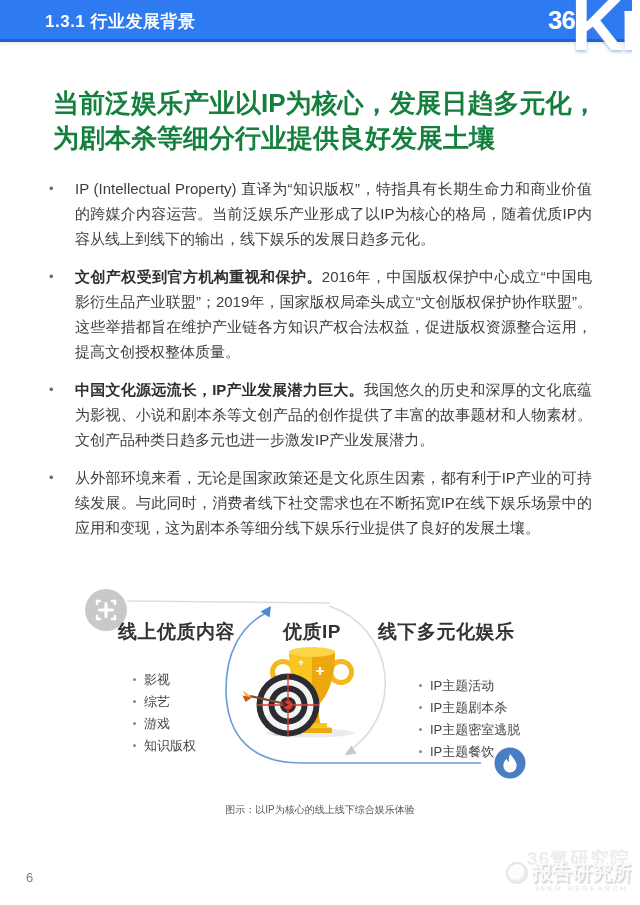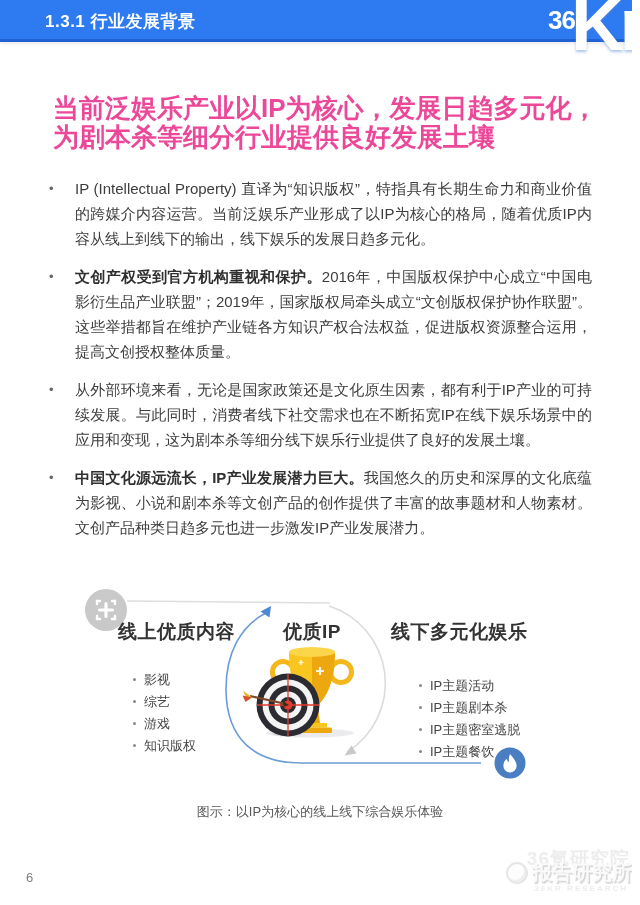--- a/index.html
+++ b/index.html
@@ -9,43 +9,43 @@
   
   .header{position:absolute;top:0;left:0;width:100%;height:39px;background:#2e7af0;
           border-bottom:3px solid #2062d4;box-shadow:0 2px 3px rgba(0,0,0,0.08);}
   .header-title{position:absolute;left:45px;top:10px;font-size:17px;font-weight:bold;color:#fff;letter-spacing:0.5px;}
   .logo{position:absolute;top:0;right:0;width:84px;height:80px;overflow:hidden;color:#fff;font-weight:bold;z-index:3;}
   .logo-36{position:absolute;left:0;top:7px;font-size:26px;line-height:1;letter-spacing:-1px;}
   .logo-kr{position:absolute;left:23px;top:-12px;font-size:74px;line-height:1;letter-spacing:-5px;
            text-shadow:0 2px 3px rgba(90,135,215,0.5);}
 
   
-  .doc-title{position:absolute;left:53px;top:94px;width:552px;font-size:26px;line-height:29px;
-             font-weight:bold;color:#ec4899;}
+  .doc-title{position:absolute;left:53px;top:86px;width:552px;font-size:26px;line-height:35px;
+             font-weight:bold;color:#15803d;}
 
   
   .bullets{position:absolute;left:48px;top:176px;width:544px;margin:0;padding:0;list-style:none;}
   .bullets li{position:relative;padding-left:27px;margin-bottom:13px;font-size:15px;line-height:25px;
               color:#3d3d3d;text-align:justify;}
   .bullets li::before{content:"\2022";position:absolute;left:1px;top:0;color:#666;font-size:13px;line-height:25px;}
   .b-strong{font-weight:bold;color:#2f2f2f;}
 
   
   .diagram{position:absolute;left:0;top:575px;width:640px;height:250px;}
   .dg-svg{position:absolute;left:0;top:0;}
   .dg-h{position:absolute;font-size:19px;font-weight:bold;color:#333;letter-spacing:0.5px;white-space:nowrap;}
   .dg-h-left{left:118px;top:44px;}
   .dg-h-center{left:283px;top:44px;}
-  .dg-h-right{left:391px;top:44px;}
+  .dg-h-right{left:378px;top:44px;}
   .dg-list{position:absolute;list-style:none;margin:11px;padding:0;}
   .dg-list-left{left:120px;top:85px;}
   .dg-list-right{left:406px;top:91px;}
   .dg-list li{position:relative;padding-left:13px;height:22px;font-size:13px;color:#454545;white-space:nowrap;}
   .dg-list li::before{content:"";position:absolute;left:2px;top:7px;width:3px;height:3px;border-radius:50%;background:#888;}
-  .dg-caption{position:absolute;left:0;top:228px;width:100%;text-align:center;font-size:13px;color:#595959;}
+  .dg-caption{position:absolute;left:0;top:228px;width:100%;text-align:center;font-size:10px;color:#595959;}
 
   
   .page-num{position:absolute;left:26px;top:870px;font-size:13px;color:#7f7f7f;}
   .watermark{position:absolute;right:0;top:846px;width:170px;height:56px;}
   .wm1{position:absolute;right:2px;top:0;font-size:19px;font-weight:bold;color:#ededee;letter-spacing:1px;white-space:nowrap;text-align:right;}
   .wm2{position:absolute;right:0;top:13px;display:flex;align-items:center;font-size:20px;font-weight:bold;
        color:#fafafa;text-shadow:1.5px 1.5px 1px #d5d5d5;white-space:nowrap;}
   .wm-logo{width:18px;height:18px;border-radius:50%;border:2px solid #e6e6e6;margin-right:4px;background:#fdfdfd;
            box-shadow:inset -2px -2px 0 #efefef;}
   .wm3{position:absolute;right:4px;top:38px;font-size:8px;font-weight:bold;color:#ececec;letter-spacing:2px;}
@@ -66,24 +66,24 @@
   <div class="doc-title">当前泛娱乐产业以IP为核心，发展日趋多元化，为剧本杀等细分行业提供良好发展土壤</div>
 
   <ul class="bullets">
     <li>
       <span class="b-strong"></span><span>IP (Intellectual Property) 直译为“知识版权”，特指具有长期生命力和商业价值的跨媒介内容运营。当前泛娱乐产业形成了以IP为核心的格局，随着优质IP内容从线上到线下的输出，线下娱乐的发展日趋多元化。</span>
     </li>
     <li>
       <span class="b-strong">文创产权受到官方机构重视和保护。</span><span>2016年，中国版权保护中心成立“中国电影衍生品产业联盟”；2019年，国家版权局牵头成立“文创版权保护协作联盟”。这些举措都旨在维护产业链各方知识产权合法权益，促进版权资源整合运用，提高文创授权整体质量。</span>
     </li>
     <li>
-      <span class="b-strong"></span><span>从外部环境来看，无论是国家政策还是文化原生因素，都有利于IP产业的可持续发展。与此同时，消费者线下社交需求也在不断拓宽IP在线下娱乐场景中的应用和变现，这为剧本杀等细分线下娱乐行业提供了良好的发展土壤。</span>
+      <span class="b-strong">中国文化源远流长，IP产业发展潜力巨大。</span><span>我国悠久的历史和深厚的文化底蕴为影视、小说和剧本杀等文创产品的创作提供了丰富的故事题材和人物素材。文创产品种类日趋多元也进一步激发IP产业发展潜力。</span>
     </li>
     <li>
-      <span class="b-strong">中国文化源远流长，IP产业发展潜力巨大。</span><span>我国悠久的历史和深厚的文化底蕴为影视、小说和剧本杀等文创产品的创作提供了丰富的故事题材和人物素材。文创产品种类日趋多元也进一步激发IP产业发展潜力。</span>
+      <span class="b-strong"></span><span>从外部环境来看，无论是国家政策还是文化原生因素，都有利于IP产业的可持续发展。与此同时，消费者线下社交需求也在不断拓宽IP在线下娱乐场景中的应用和变现，这为剧本杀等细分线下娱乐行业提供了良好的发展土壤。</span>
     </li>
   </ul>
 
   <div class="diagram">
     <svg class="dg-svg" width="640" height="250" viewBox="0 0 640 250">
 
       <line x1="127" y1="26" x2="330" y2="28" stroke="#dedede" stroke-width="1.5"></line>
 
       <g>
         <path d="M329,31 A81,81 0 0 1 347,177" fill="none" stroke="#dcdcdc" stroke-width="1.6"></path>

